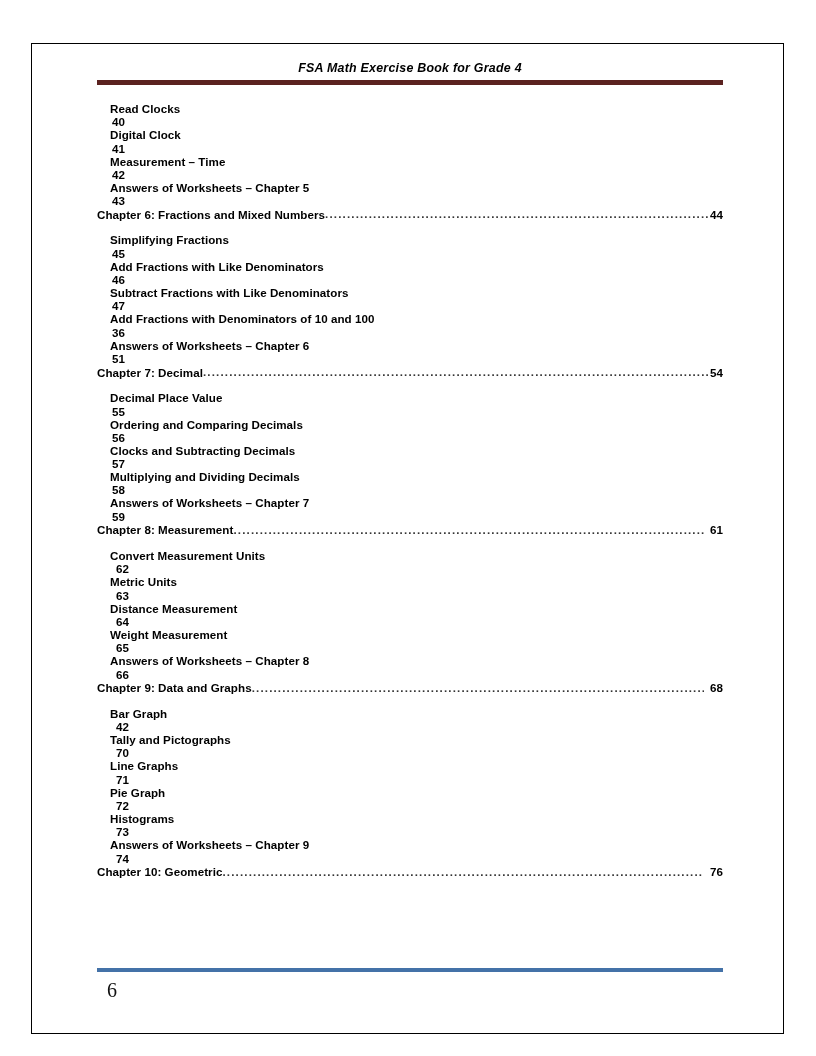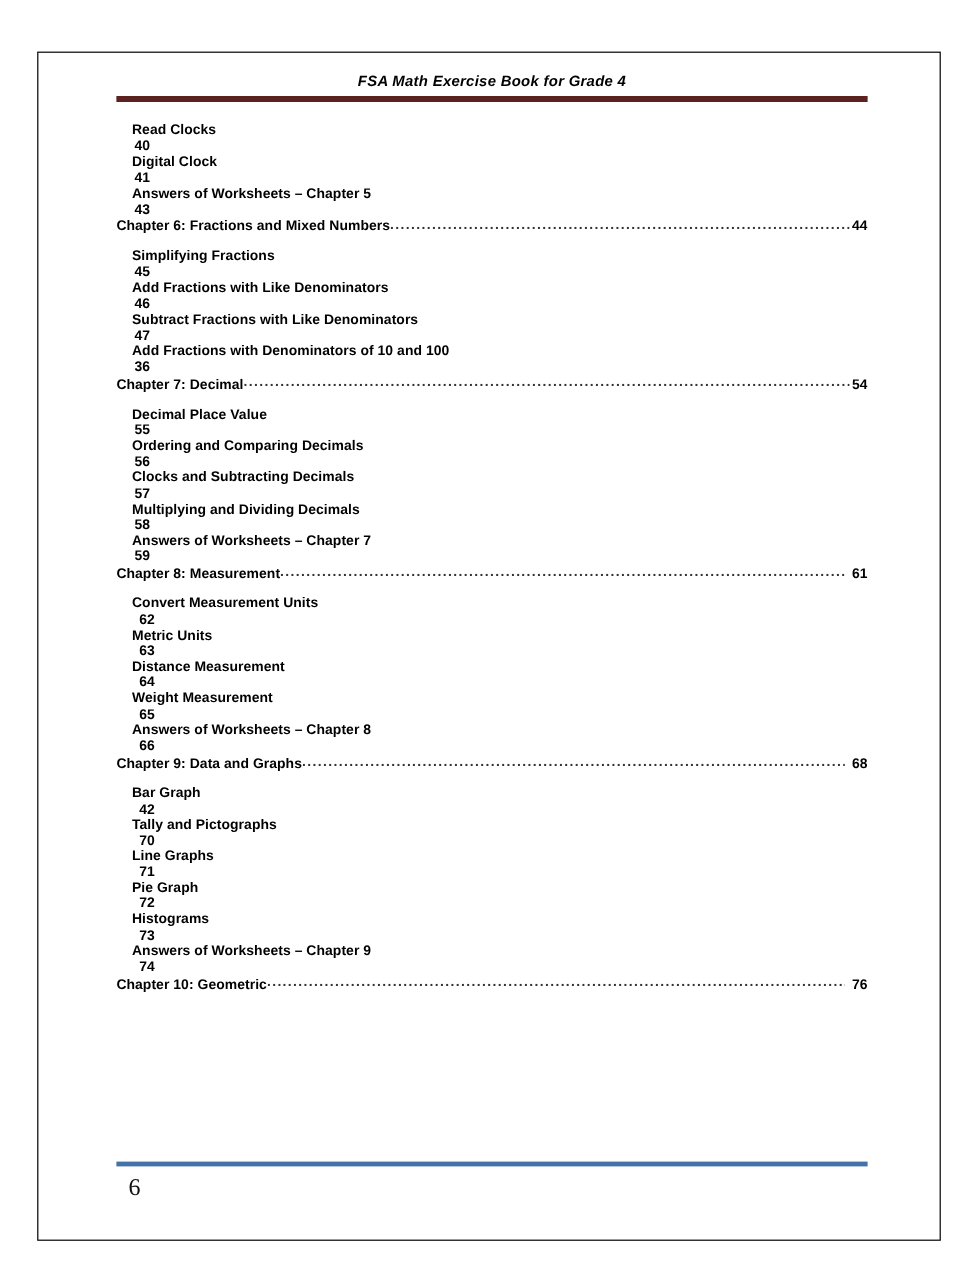--- a/index.html
+++ b/index.html
@@ -163,20 +163,25 @@
           <span class="toc-title">Read Clocks</span>
           <span class="toc-leader"></span>
           <span class="toc-page">40</span>
         </div>
         <div class="toc-entry level-section">
           <span class="toc-title">Digital Clock</span>
           <span class="toc-leader"></span>
           <span class="toc-page">41</span>
         </div>
         <div class="toc-entry level-section">
+          <span class="toc-title">Measurement – Time</span>
+          <span class="toc-leader"></span>
+          <span class="toc-page">42</span>
+        </div>
+        <div class="toc-entry level-section">
           <span class="toc-title">Answers of Worksheets – Chapter 5</span>
           <span class="toc-leader"></span>
           <span class="toc-page">43</span>
         </div>
         <div class="toc-entry level-chapter">
           <span class="toc-title">Chapter 6:  Fractions and Mixed Numbers</span>
           <span class="toc-leader"></span>
           <span class="toc-page">44</span>
         </div>
         <div class="toc-entry level-section">
@@ -191,20 +196,25 @@
         </div>
         <div class="toc-entry level-section">
           <span class="toc-title">Subtract Fractions with Like Denominators</span>
           <span class="toc-leader"></span>
           <span class="toc-page">47</span>
         </div>
         <div class="toc-entry level-section">
           <span class="toc-title">Add Fractions with Denominators of 10 and 100</span>
           <span class="toc-leader"></span>
           <span class="toc-page">36</span>
+        </div>
+        <div class="toc-entry level-section">
+          <span class="toc-title">Answers of Worksheets – Chapter 6</span>
+          <span class="toc-leader"></span>
+          <span class="toc-page">51</span>
         </div>
         <div class="toc-entry level-chapter">
           <span class="toc-title">Chapter 7:  Decimal</span>
           <span class="toc-leader"></span>
           <span class="toc-page">54</span>
         </div>
         <div class="toc-entry level-section">
           <span class="toc-title">Decimal Place Value</span>
           <span class="toc-leader"></span>
           <span class="toc-page">55</span>

